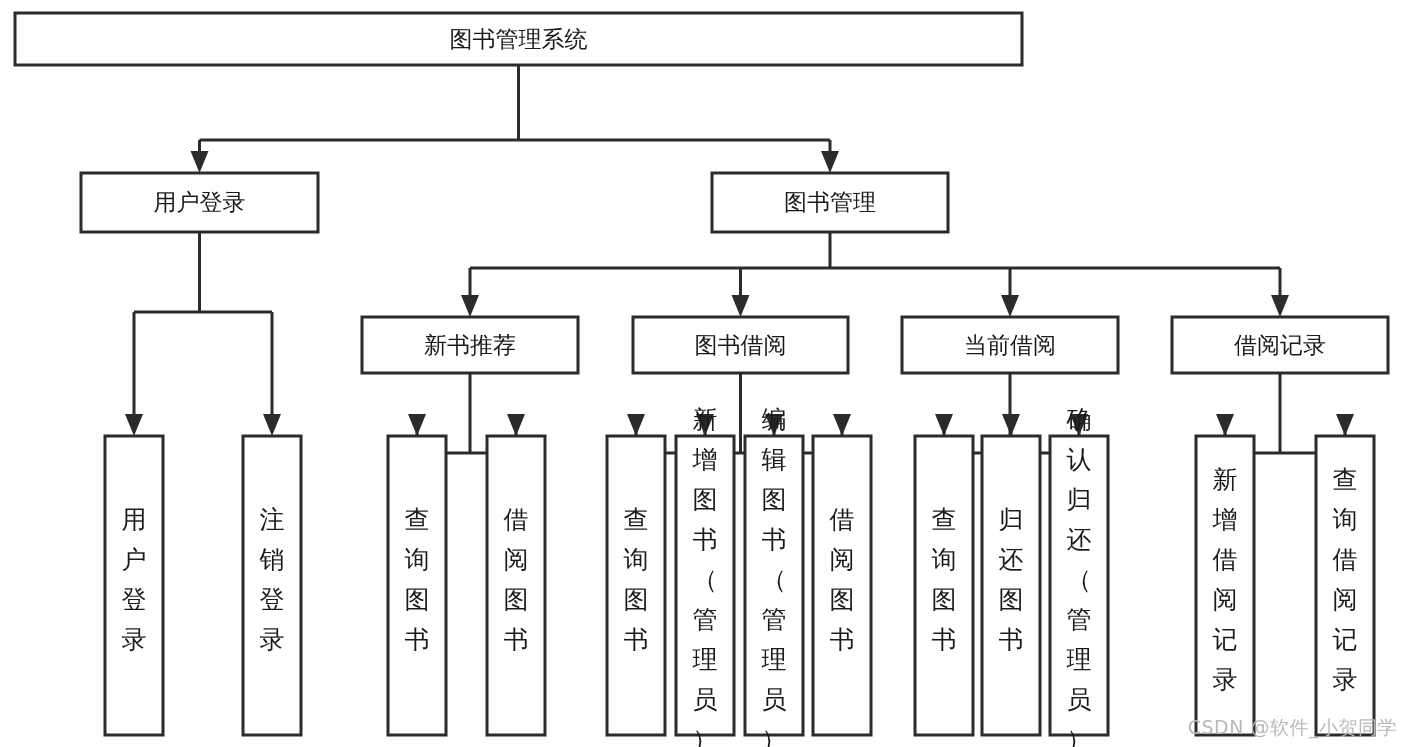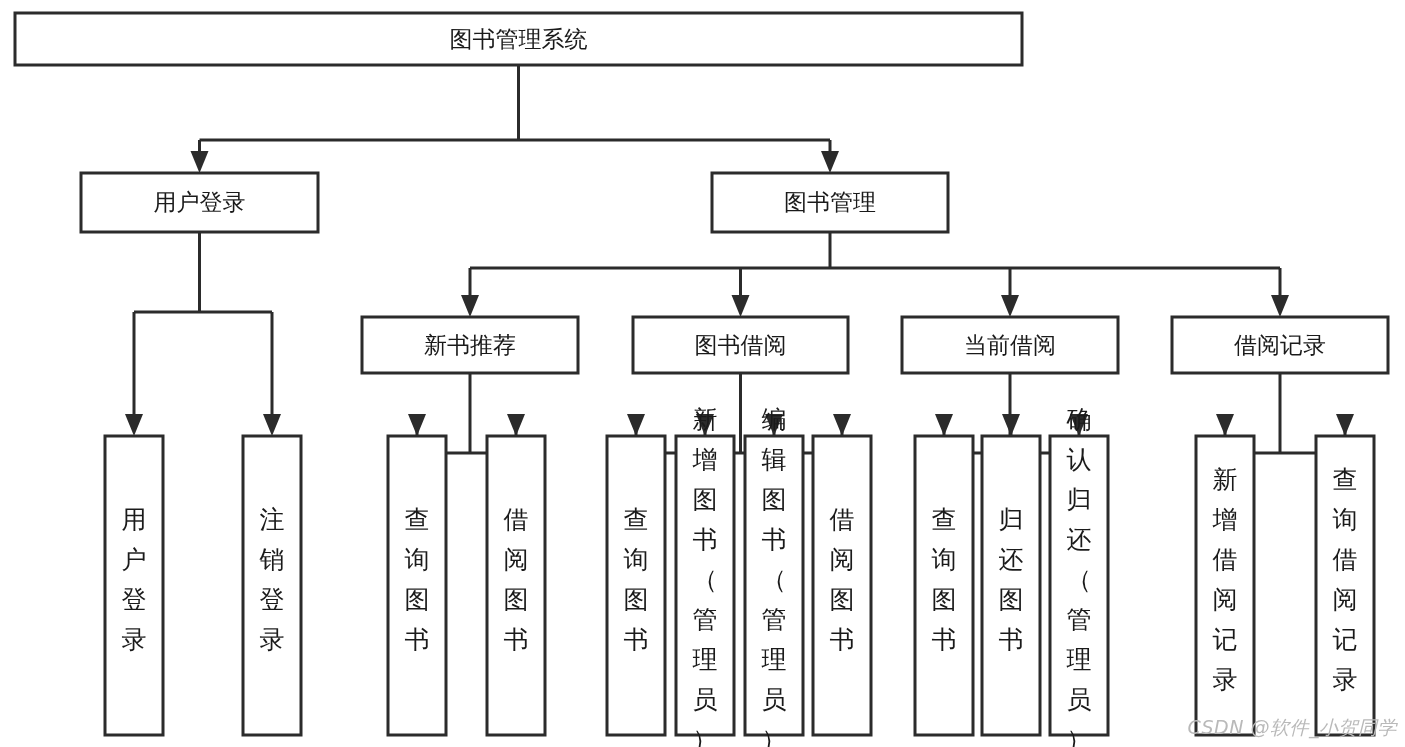--- a/index.html
+++ b/index.html
@@ -56,21 +56,20 @@
   }
   .watermark {
     position: absolute;
     right: 8px;
     bottom: 6px;
     font-family: "DejaVu Sans", "Liberation Sans", sans-serif;
     font-size: 19px;
     color: #b9b9b9;
     white-space: nowrap;
     letter-spacing: 0.5px;
-    font-style: italic;
   }
 </style>
 </head>
 <body>
 
 <div id="diagram-root">
   <svg class="chart-svg" viewBox="0 0 1405 747">
     <g id="edges-layer">
         <path d="M 518.5 65 L 518.5 140" class="edge-line"></path>
         <path d="M 199.5 140 L 830 140" class="edge-line"></path>

